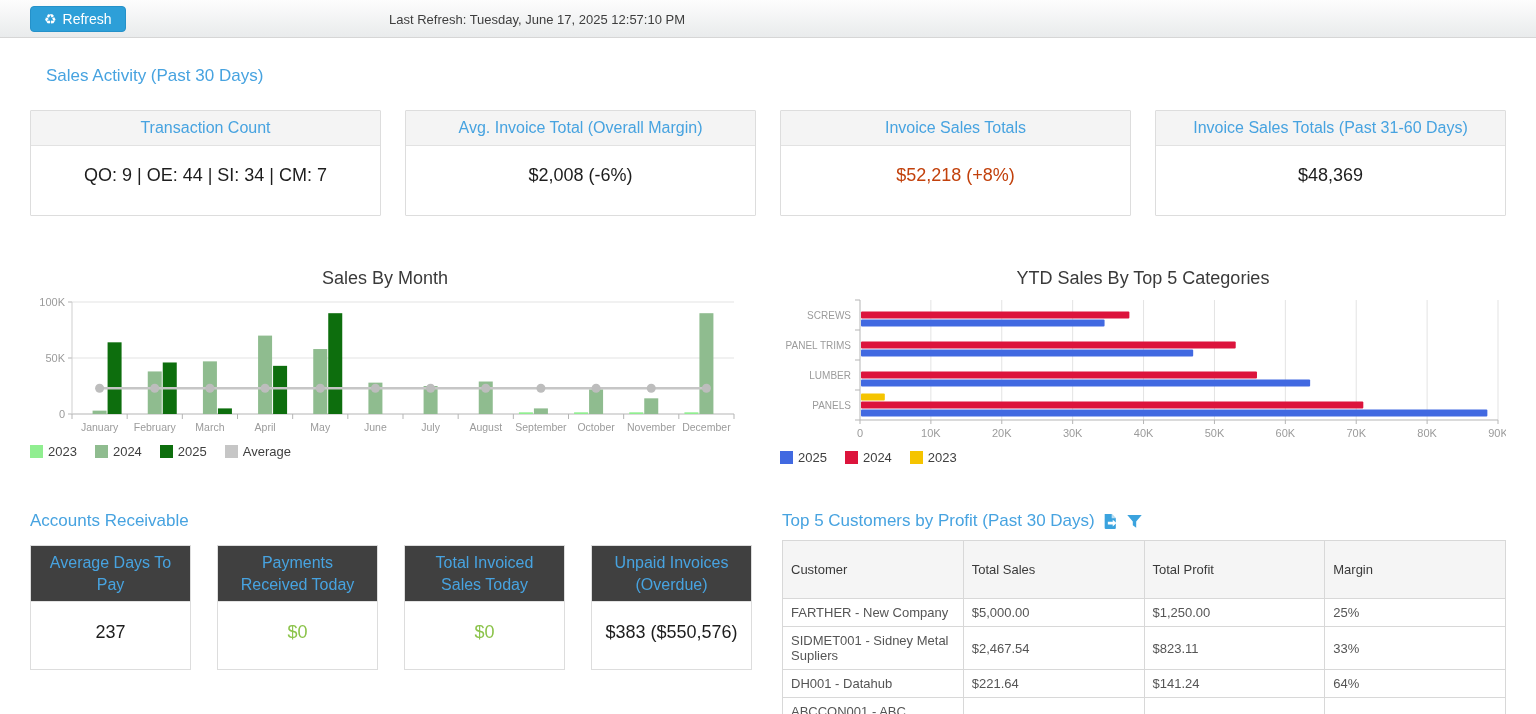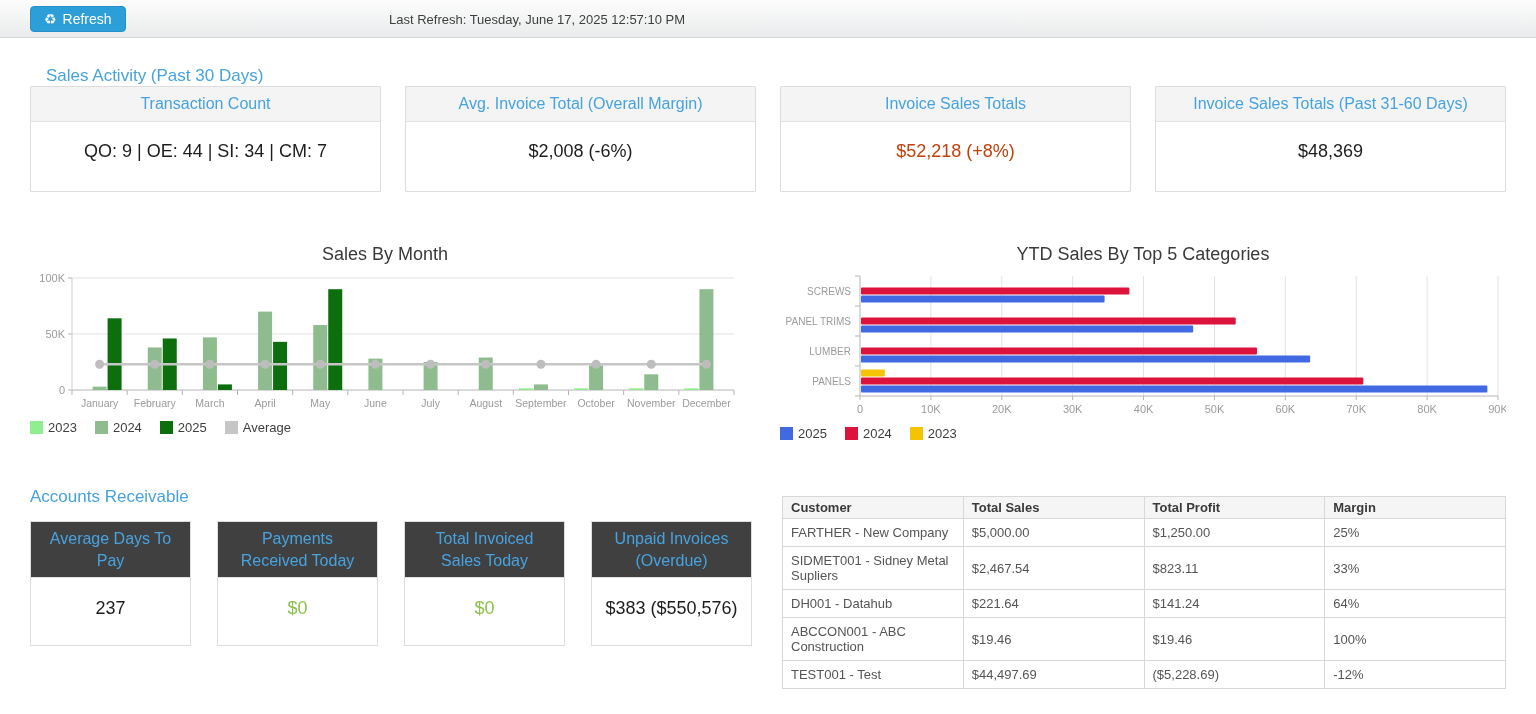--- a/index.html
+++ b/index.html
@@ -16,21 +16,21 @@
                  display:flex; align-items:center; gap:6px; }
   .refresh-btn .glyph { font-size:14px; line-height:1; }
   .last-refresh { position:absolute; left:537px; top:12px; transform:translateX(-50%);
                   font-size:13px; color:#3e3e3e; white-space:nowrap; }
 
   .content { padding:0 30px; }
   .section-title { color:#47a3e0; font-size:17px; }
   .st-sales { margin-top:28px;margin-left:16px; }
 
   
-  .kpi-row { display:flex; gap:24px; }
+  .kpi-row { display:flex; gap:24px; margin-top:24px; }
   .kpi-card { flex:1; border:1px solid #ddd; border-radius:1px; background:#fff; }
   .kpi-header { background:#f4f4f4; border-bottom:1px solid #e2e2e2; color:#47a3e0;
                 font-size:16px; text-align:center; padding:8px 6px; }
   .kpi-value { font-size:18px; color:#1d1d1d; text-align:center; padding:19px 6px 29px; }
 
   
   .charts-row { display:flex; margin-top:52px; }
   .chart-box { }
   .chart-left { width:710px; }
   .chart-right { width:726px; margin-left:40px; }
@@ -46,22 +46,22 @@
   .ar-card { flex:1; border:1px solid #ddd; background:#fff; }
   .ar-header { background:#404040; border-bottom:1px solid #e2e2e2; color:#47a3e0;
                font-size:16px; text-align:center; padding:9px 10px; height:56px;
                display:flex; align-items:center; justify-content:center; line-height:1.35; }
   .ar-value { font-size:18px; color:#1d1d1d; text-align:center; padding:20px 4px 26px; }
 
   .bottom-right { margin-left:30px; flex:1; }
   .table-title-row { display:flex; align-items:center; gap:7px; }
   .tbl-icon { width:17px; height:17px; cursor:pointer; }
   .cust-table { width:100%; border-collapse:collapse; margin-top:9px; font-size:13px; }
-  .cust-table th { background:#f5f5f5; color:#3a3a3a; text-align:left; font-weight:bold;
-                   border:1px solid #d8d8d8; padding:3px 8px; width:25%; }
+  .cust-table th { background:#f5f5f5; color:#3a3a3a; text-align:left; font-weight:normal;
+                   border:1px solid #d8d8d8; padding:21px 8px; width:25%; }
   .cust-table td { border:1px solid #d8d8d8; color:#555; padding:6px 8px; }
 </style>
 </head>
 <body>
 
 <div class="page">
 
   <div class="topbar">
     <button class="refresh-btn">
       <span class="glyph">♻</span>
@@ -274,20 +274,31 @@
             <div class="ar-value" style="color: rgb(139, 195, 74);">$0</div>
           </div>
           <div class="ar-card">
             <div class="ar-header">Unpaid Invoices (Overdue)</div>
             <div class="ar-value" style="color: rgb(29, 29, 29);">$383 ($550,576)</div>
           </div>
         </div>
       </div>
 
       <div class="bottom-right">
+        <div class="table-title-row">
+          <span class="section-title">Top 5 Customers by Profit (Past 30 Days)</span>
+          <svg class="tbl-icon" viewBox="0 0 16 16">
+            <path d="M2.5 1h6.6L13 4.9V14a1 1 0 0 1-1 1H3.5a1 1 0 0 1-1-1z" fill="#3ba3de"></path>
+            <path d="M9.1 1v3.9H13z" fill="#bfe0f3"></path>
+            <path d="M5.5 8.2h4.6V6.4l3.6 3.1-3.6 3.1v-1.8H5.5z" fill="#fff"></path>
+          </svg>
+          <svg class="tbl-icon" viewBox="0 0 16 16">
+            <path d="M1.2 1.8h13.6L9.6 8v5.8L6.4 11.6V8z" fill="#3ba3de"></path>
+          </svg>
+        </div>
         <table class="cust-table">
           <thead>
             <tr>
               <th>Customer</th>
               <th>Total Sales</th>
               <th>Total Profit</th>
               <th>Margin</th>
             </tr>
           </thead>
           <tbody>

